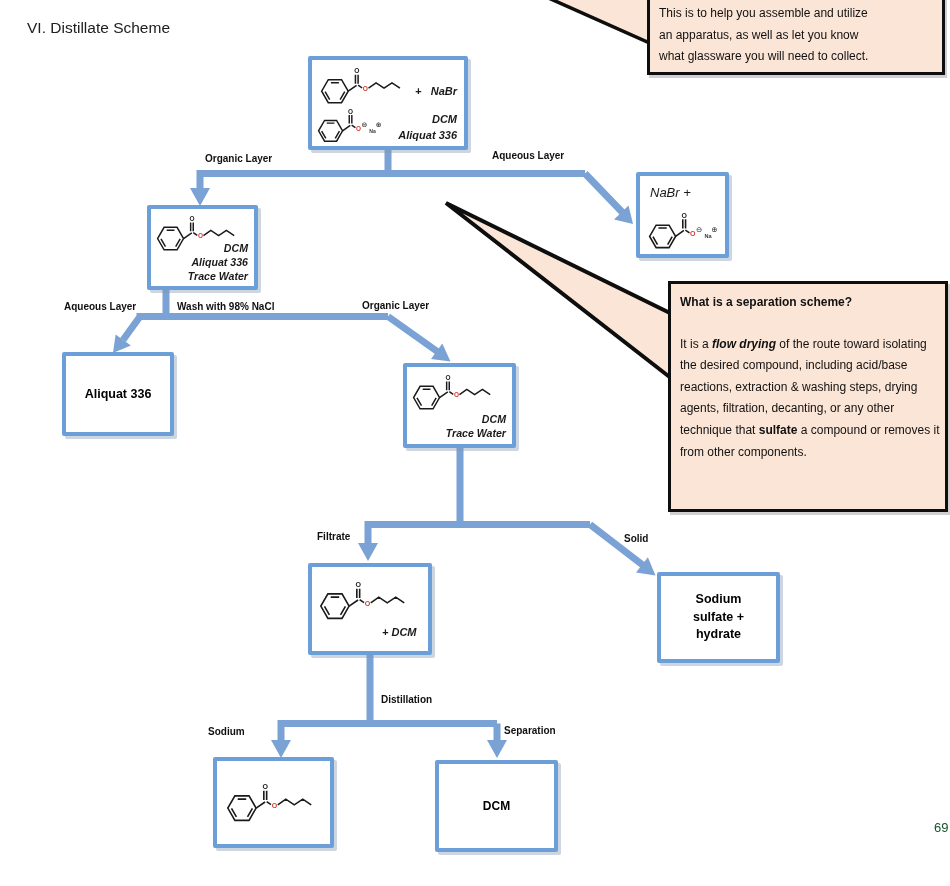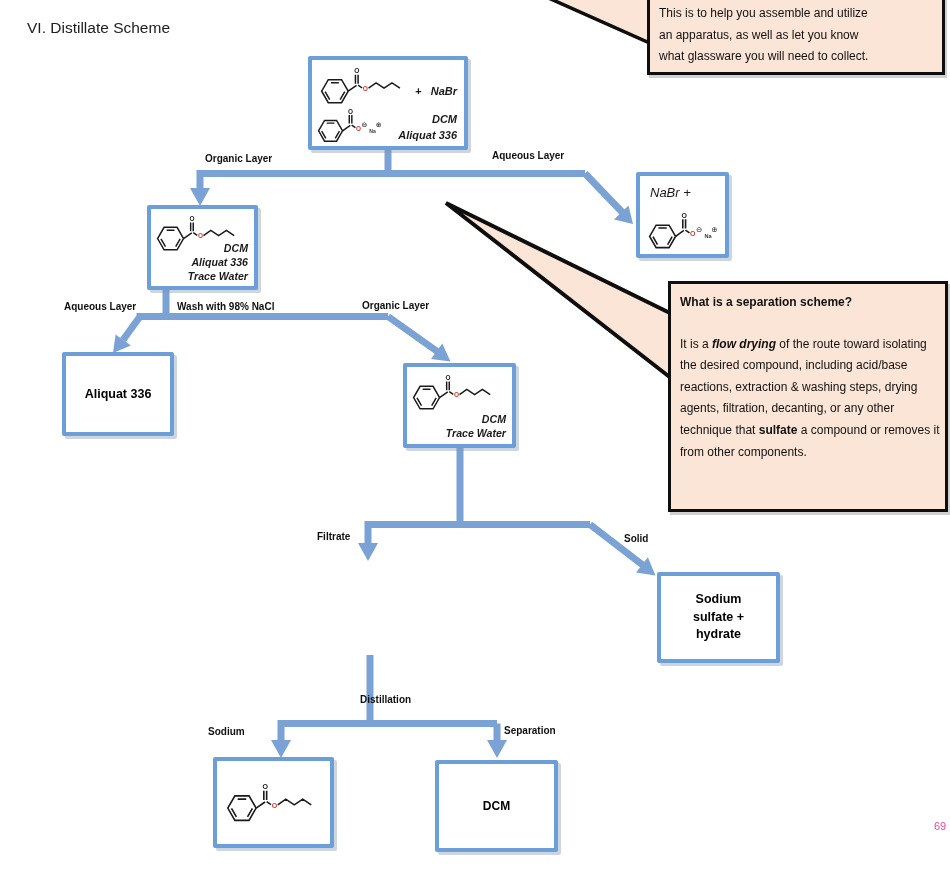--- a/index.html
+++ b/index.html
@@ -15,21 +15,21 @@
   .mol{position:absolute;}
   .callout{position:absolute;z-index:3;background:#FBE5D6;border:3.5px solid #0e0e0e;
            color:#111;box-sizing:border-box;box-shadow:2px 3px 0 rgba(120,120,120,.35);}
   .callout .body{font-size:12px;line-height:21.6px;}
   .center-flex{display:flex;align-items:center;justify-content:center;width:100%;height:100%;
                text-align:center;font-weight:bold;white-space:pre-line;}
   .pre{white-space:pre;}
   .bi{font-weight:bold;font-style:italic;}
   .b{font-weight:bold;}
   .title{position:absolute;z-index:3;font-size:15.5px;color:#202020;}
-  .pagenum{position:absolute;z-index:3;font-size:11px;color:#ec4899;}
+  .pagenum{position:absolute;z-index:3;font-size:13px;color:#14532d;}
 </style>
 </head>
 <body>
 
 <div class="canvas">
 
   <svg width="0" height="0" style="position:absolute" aria-hidden="true">
     <defs>
       <g id="mol-bb">
         <g stroke="#1a1a1a" stroke-width="1.7" fill="none">
@@ -129,20 +129,26 @@
   </div>
 
   <div class="fbox" style="left:403px;top:363px;width:113px;height:85px">
     <svg class="mol" style="left:1px;top:2px" width="96" height="45" viewBox="0 0 110 52">
         <use href="#mol-bb"></use>
       </svg>
     <div class="boxtext" style="right:6px;bottom:4px">DCM
 Trace Water</div>
   </div>
 
+  <div class="fbox" style="left:308px;top:563px;width:124px;height:92px">
+    <svg class="mol" style="left:3px;top:8px" width="104" height="49" viewBox="0 0 110 52">
+        <use href="#mol-bb"></use>
+      </svg>
+    <span class="boxtext" style="left:70px;top:58px;font-size:11px">+ DCM</span>
+  </div>
 
   <div class="fbox" style="left:657px;top:572px;width:123px;height:91px">
     <div class="center-flex" style="font-size:12.5px;line-height:17.5px">Sodium
 sulfate +
 hydrate</div>
   </div>
 
   <div class="fbox" style="left:213px;top:757px;width:121px;height:91px">
     <svg class="mol" style="left:5px;top:16px" width="104" height="49" viewBox="0 0 110 52">
         <use href="#mol-bb"></use>
@@ -153,19 +159,19 @@
     <div class="center-flex" style="font-size:12px">DCM</div>
   </div>
 
   <div class="lbl" style="left:205px;top:149px">Organic Layer</div>
   <div class="lbl" style="left:492px;top:146px">Aqueous Layer</div>
   <div class="lbl" style="left:64px;top:297px">Aqueous Layer</div>
   <div class="lbl" style="left:177px;top:297px">Wash with 98% NaCl</div>
   <div class="lbl" style="left:362px;top:296px">Organic Layer</div>
   <div class="lbl" style="left:317px;top:527px">Filtrate</div>
   <div class="lbl" style="left:624px;top:529px">Solid</div>
-  <div class="lbl" style="left:360px;top:690px">Distillation</div>
+  <div class="lbl" style="left:381px;top:690px">Distillation</div>
   <div class="lbl" style="left:208px;top:722px">Sodium</div>
   <div class="lbl" style="left:504px;top:721px">Separation</div>
 
   <div class="pagenum" style="left:934px;top:820px">69</div>
 
 </div>
 
 </body></html>

